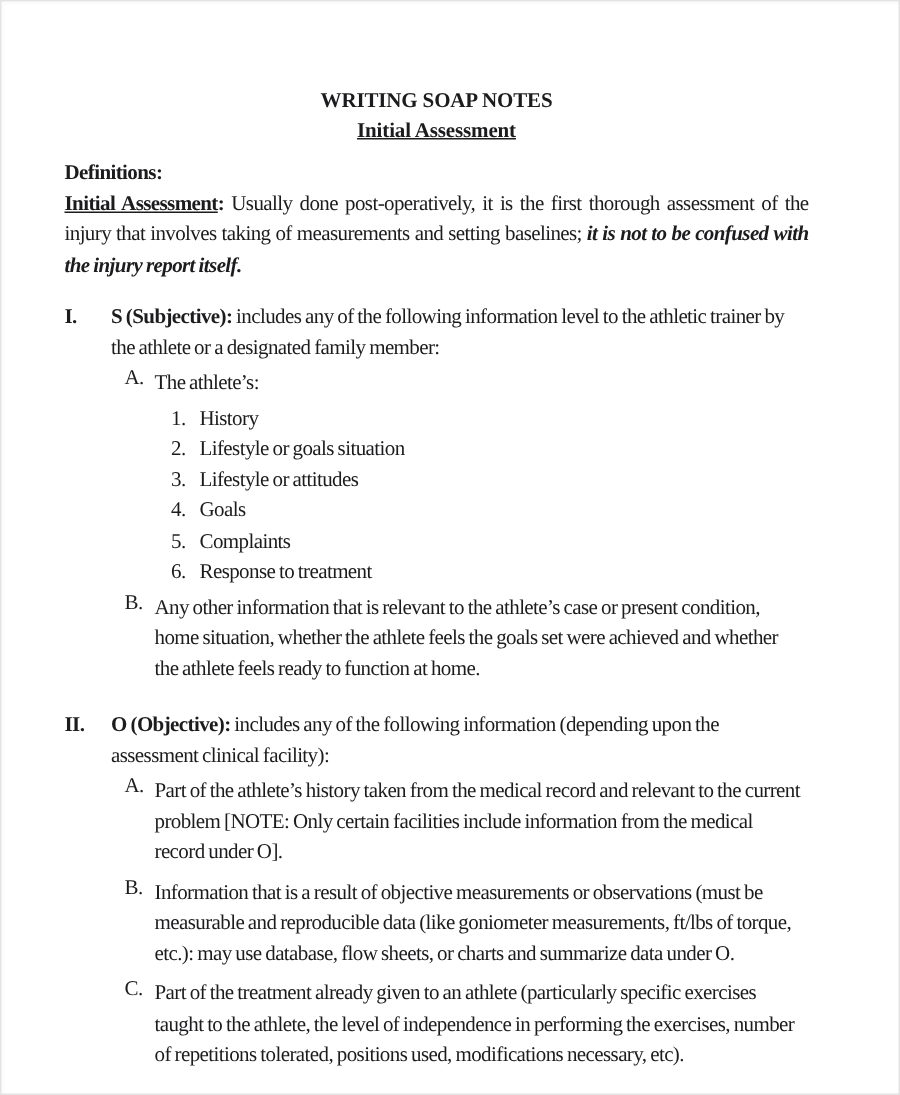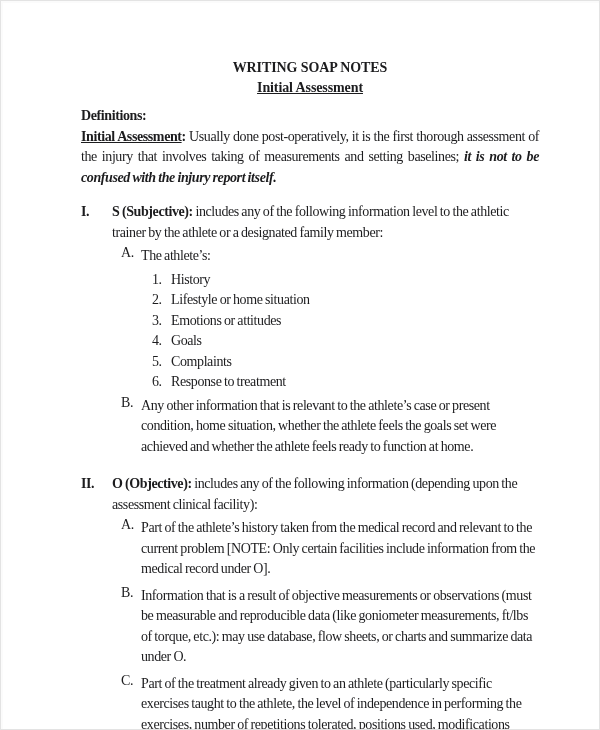--- a/index.html
+++ b/index.html
@@ -3,21 +3,21 @@
 <meta charset="utf-8">
 <style>
   html,body{margin:0;padding:0;background:#ffffff;}
   .page{
     position:relative;
     width:600px;height:730px;
     box-sizing:border-box;
     background:#ffffff;
     border:1px solid #e3e3e3;
     box-shadow:inset 2px 2px 0 #fbfbfb;
-    padding:57px 60px 10px 80px;
+    padding:57px 60px 10px 42px;
     overflow:hidden;
     font-family:"Liberation Serif","DejaVu Serif",serif;
     font-size:14px;
     color:#1c1c1e;
     letter-spacing:-0.4px;
     word-spacing:-0.6px;
     line-height:20.5px;
   }
   .title-block{text-align:center;letter-spacing:-0.1px;word-spacing:0;}
   .doc-title{font-weight:bold;line-height:20px;}
@@ -63,25 +63,25 @@
     <div class="item">
       <span class="marker">A.</span>
       <p>The athlete’s:</p>
     </div>
     <div class="subitem">
       <span class="marker">1.</span>
       <p>History</p>
     </div>
     <div class="subitem">
       <span class="marker">2.</span>
-      <p>Lifestyle or home situation</p>
+      <p>Lifestyle or goals situation</p>
     </div>
     <div class="subitem">
       <span class="marker">3.</span>
-      <p>Emotions or attitudes</p>
+      <p>Lifestyle or attitudes</p>
     </div>
     <div class="subitem">
       <span class="marker">4.</span>
       <p>Goals</p>
     </div>
     <div class="subitem">
       <span class="marker">5.</span>
       <p>Complaints</p>
     </div>
     <div class="subitem">

